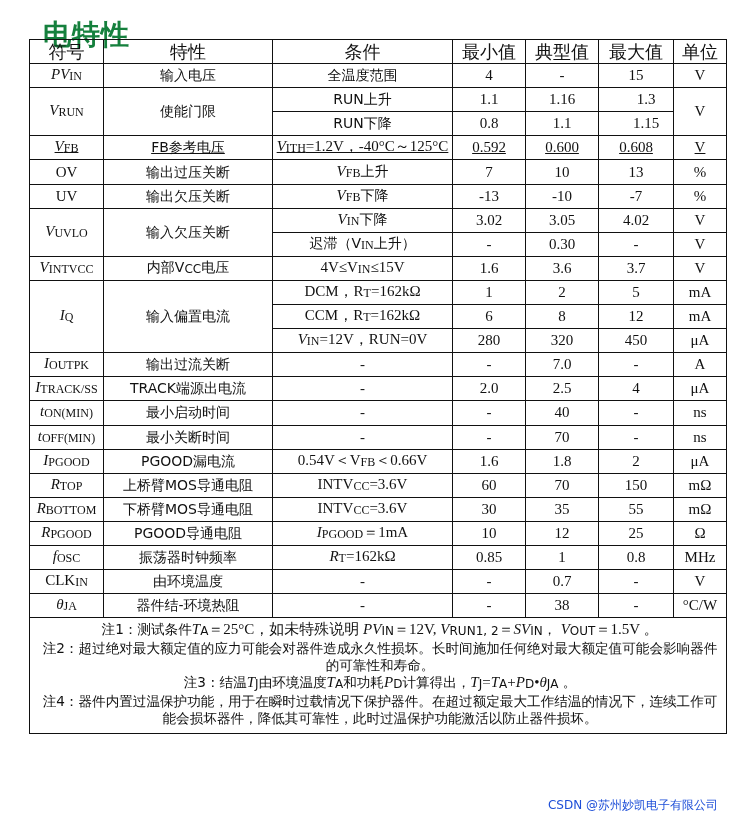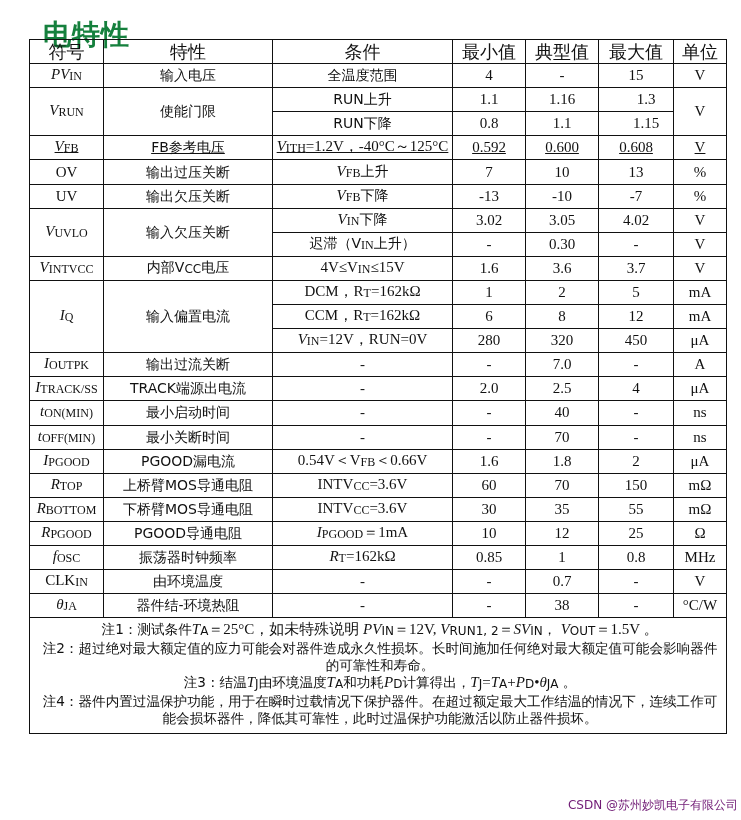--- a/index.html
+++ b/index.html
@@ -13,22 +13,22 @@
                padding: 0 2px; height: 23.1px; line-height: 17px; font-weight: normal; white-space: nowrap; }
   table.spec th { font-family: "DejaVu Sans", sans-serif; font-size: 18px; }
   .cn { font-family: "DejaVu Sans", sans-serif; font-size: 14px; }
   .sym i, .cond i, .note i { font-style: italic; }
   sub { font-size: 12px; vertical-align: -1px; font-style: normal; text-transform: uppercase; }
   td.tall { height: 42px; white-space: normal; line-height: 20px; text-decoration: underline; }
   .notes-cell { text-align: right; padding: 3px 8px 6px 12px !important; white-space: normal !important;
                 font-family: "DejaVu Sans", sans-serif; font-size: 13.6px; line-height: 21.5px; height: auto !important; }
   .note { display: block; }
   .note .latin { font-family: "Liberation Serif", serif; font-size: 15px; }
-  .watermark { position: absolute; right: 3px; top: 797px; font-family: "DejaVu Sans", sans-serif;
-               font-size: 12px; color: #701a75; }
+  .watermark { position: absolute; right: 23px; top: 797px; font-family: "DejaVu Sans", sans-serif;
+               font-size: 12px; color: #1d4ed8; }
   .left-shift { text-align: center; padding-left: 22px !important; }
 </style>
 </head>
 <body>
 
 <div class="title">电特性</div>
 
 <table class="spec">
   <colgroup>
     <col style="width:74px">

